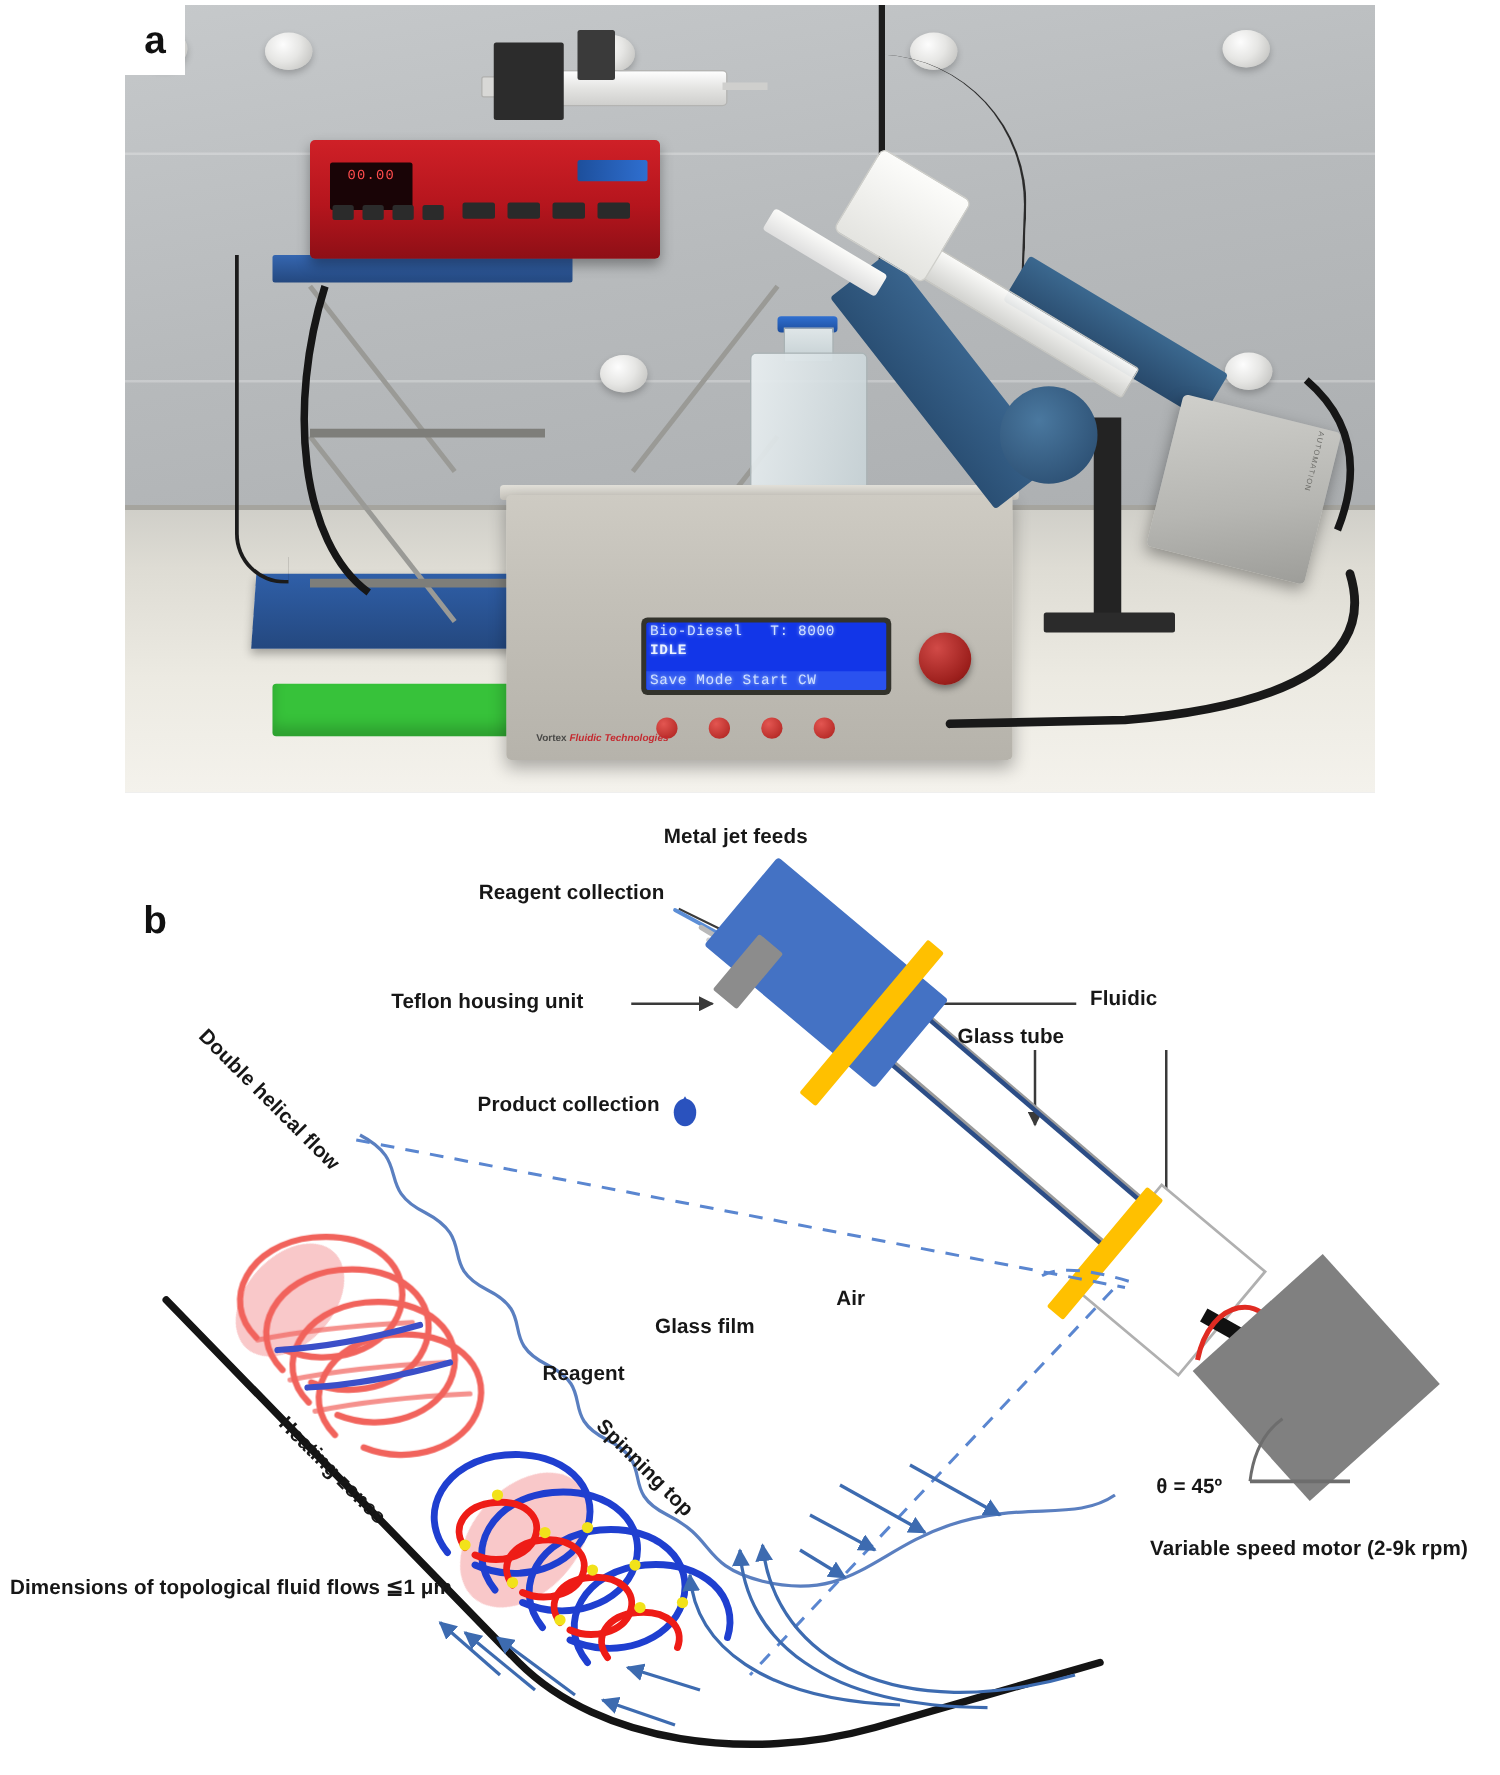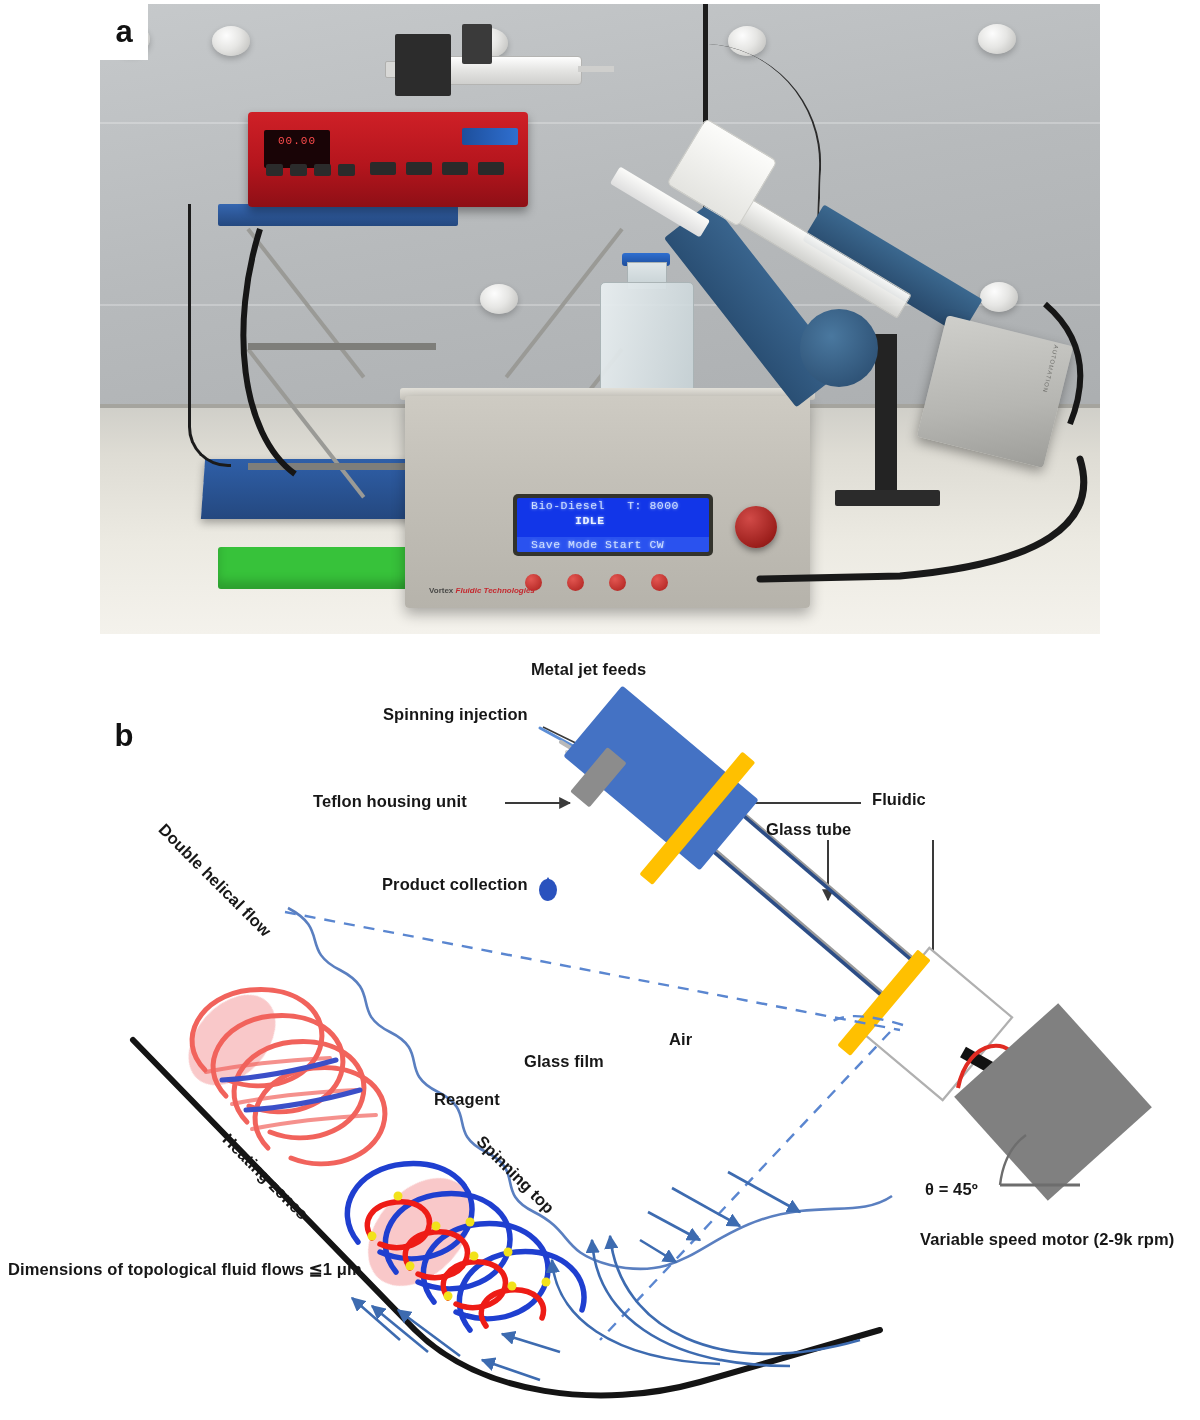--- a/index.html
+++ b/index.html
@@ -70,23 +70,23 @@
   .vfd{position:absolute;left:305px;top:392px;width:405px;height:212px;
        background:linear-gradient(180deg,#cecbc3 0%,#c3c0b8 40%,#b6b3ab 100%);
        border-radius:4px;box-shadow:0 6px 14px rgba(0,0,0,.3);}
   .vfd-top{position:absolute;left:300px;top:384px;width:415px;height:12px;
        background:linear-gradient(180deg,#e2e0d9,#c9c6be);border-radius:3px;}
   .lcd-frame{position:absolute;left:108px;top:98px;width:200px;height:62px;background:#33332c;
        border-radius:5px;padding:4px;box-sizing:border-box;}
   .lcd{position:absolute;left:4px;top:4px;width:192px;height:54px;background:#1236e8;
        border-radius:2px;overflow:hidden;}
   .lcd-line{font-family:"Liberation Mono",monospace;font-size:11.5px;color:#cfe0ff;
-       letter-spacing:.5px;line-height:15px;padding-left:14px;white-space:pre;
+       letter-spacing:.5px;line-height:15px;padding-left:3px;white-space:pre;
        text-shadow:0 0 3px rgba(190,215,255,.9);}
-  .lcd-line.bold{font-weight:bold;color:#eaf1ff;margin-left:44px;}
+  .lcd-line.bold{font-weight:bold;color:#eaf1ff;}
   .lcd-line.bar{background:#2a52ef;margin-top:9px;}
   .knob{position:absolute;left:330px;top:110px;width:42px;height:42px;border-radius:50%;
        background:radial-gradient(circle at 35% 30%,#d14a47,#9c1f1c 70%,#6d1412 100%);
        box-shadow:0 3px 6px rgba(0,0,0,.4);}
   .red-btn{position:absolute;top:178px;width:17px;height:17px;border-radius:50%;
        background:radial-gradient(circle at 35% 30%,#e35651,#aa1f1c);}
   .vfd-brand{position:absolute;left:24px;top:190px;font-size:8px;font-weight:bold;color:#4a4a48;}
   .vfd-brand em{color:#c42a30;font-style:italic;text-align:center;}
 
   
@@ -368,21 +368,21 @@
         <path d="M860 700 C 720 740, 620 690, 610 596" marker-end="url(#ahb)"></path>
         <line x1="400" y1="700" x2="352" y2="658" marker-end="url(#ahb)"></line>
         <line x1="428" y1="712" x2="372" y2="666" marker-end="url(#ahb)"></line>
         <line x1="460" y1="716" x2="398" y2="670" marker-end="url(#ahb)"></line>
         <line x1="540" y1="740" x2="482" y2="720" marker-end="url(#ahb)"></line>
         <line x1="560" y1="712" x2="502" y2="694" marker-end="url(#ahb)"></line>
       </g>
     </svg>
 
     <div class="lbl" style="left:531px;top:20px">Metal jet feeds</div>
-    <div class="lbl" style="left:383px;top:65px">Spinning injection</div>
+    <div class="lbl" style="left:383px;top:65px">Reagent collection</div>
     <div class="lbl" style="left:313px;top:152px">Teflon housing unit</div>
     <div class="lbl" style="left:382px;top:235px">Product collection</div>
     <div class="lbl" style="left:872px;top:150px">Fluidic</div>
     <div class="lbl" style="left:766px;top:180px">Glass tube</div>
     <div class="lbl" style="left:669px;top:390px">Air</div>
     <div class="lbl" style="left:524px;top:412px">Glass film</div>
     <div class="lbl" style="left:434px;top:450px">Reagent</div>
 
     <div class="lbl" style="left:168px;top:180px;transform:rotate(45deg);transform-origin:left top;">Double helical flow</div>
     <div class="lbl" style="left:232px;top:490px;transform:rotate(45deg);transform-origin:left top;">Heating zones</div>

